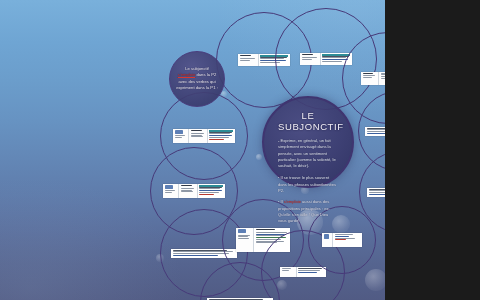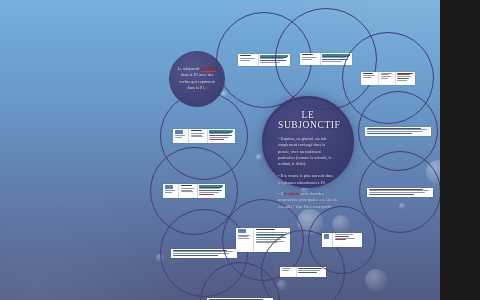--- a/index.html
+++ b/index.html
@@ -2,24 +2,24 @@
 <html><head>
 <meta charset="utf-8">
 <style>
   html, body {
     margin: 0;
     padding: 0;
     background: #1b1b1b;
   }
   #canvas {
     position: relative;
-    width: 440px;
+    width: 385px;
     height: 300px;
     overflow: hidden;
-    font-family: Liberation Serif, serif;
+    font-family: Liberation Sans, sans-serif;
     background:
       radial-gradient(ellipse 220px 160px at 8% 96%, rgba(150,170,200,0.16), rgba(150,170,200,0) 70%),
       radial-gradient(ellipse 200px 150px at 92% 4%, rgba(190,215,240,0.10), rgba(190,215,240,0) 70%),
       linear-gradient(180deg, #79b0db 0%, #6fa5d3 14%, #6b9dcb 27%, #6793c2 40%, #6387b6 53%, #5f7cab 65%, #5a6f9d 77%, #55648f 88%, #515b84 100%);
   }
 
   
   .bokeh {
     position: absolute;
     border-radius: 50%;

